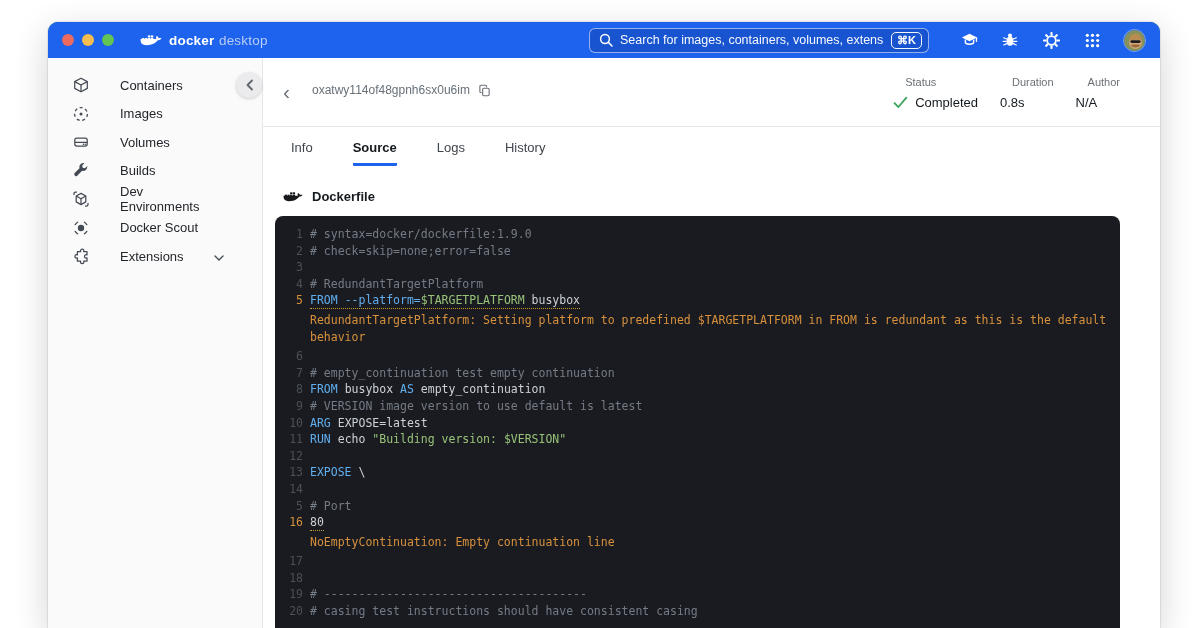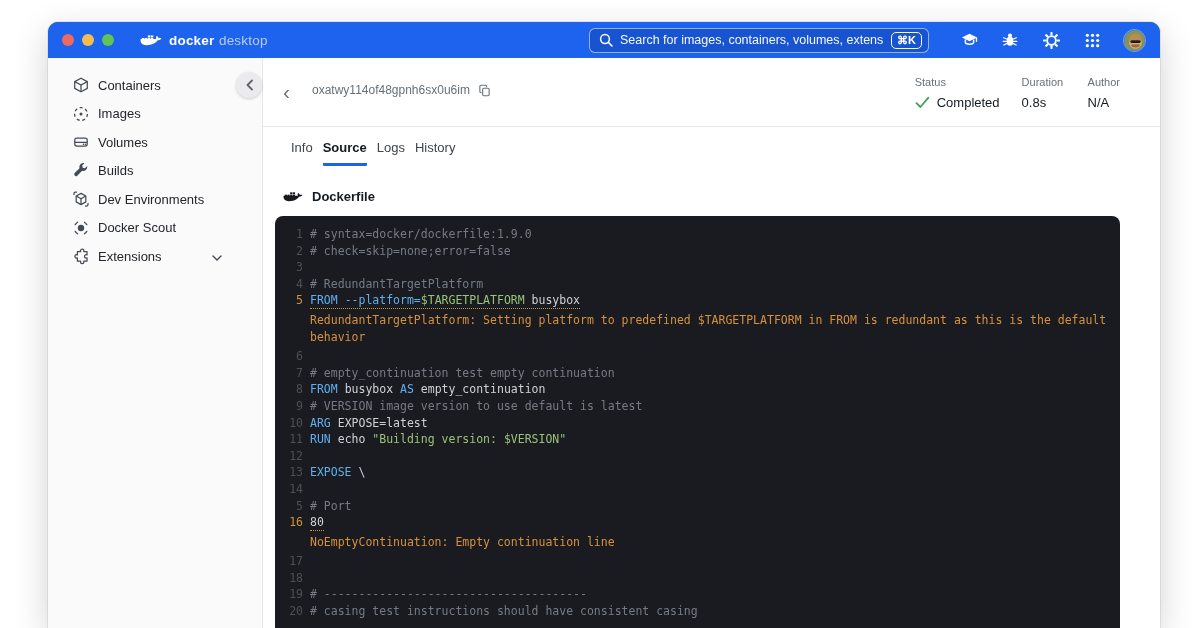--- a/index.html
+++ b/index.html
@@ -27,46 +27,46 @@
   .searchbox input::placeholder { color:rgba(255,255,255,.96); opacity:1; }
   .kbd { border:1.5px solid rgba(255,255,255,.95); border-radius:5px; color:#fff; font-size:11px;
     font-weight:700; padding:1px 5px 2px; line-height:12px; }
   .tb-icons { display:flex; align-items:center; gap:21px; margin-left:30px; }
   .tb-btn { width:20px; height:20px; display:flex; align-items:center; justify-content:center; cursor:pointer; }
   .avatar { width:23px; height:23px; border-radius:50%; overflow:hidden; flex:none; border:1px solid rgba(255,255,255,.4); }
 
   
   .app { flex:1; display:flex; position:relative; min-height:0; }
   .sidebar { width:215px; flex:none; background:#fafafa; border-right:1px solid #e6e7e9; padding-top:13px; }
-  .side-item { height:28.5px; display:flex; align-items:center; gap:8px; padding:0 40px 0 24px;
+  .side-item { height:28.5px; display:flex; align-items:center; gap:30px; padding:0 40px 0 24px;
     font-size:13px; color:#23262b; cursor:pointer; }
   .side-item .sic { width:18px; height:18px; flex:none; display:flex; align-items:center; justify-content:center; }
   .side-item .chev { margin-left:auto; }
   .collapse-btn { position:absolute; left:188px; top:14px; width:26px; height:26px; border-radius:50%;
     background:#ebebed; box-shadow:0 1px 3px rgba(0,0,0,.18); display:flex; align-items:center;
     justify-content:center; cursor:pointer; z-index:5; }
 
   .main { flex:1; display:flex; flex-direction:column; background:#fff; min-width:0; }
 
   
   .main-header { display:flex; padding:15px 40px 0 20px; height:69px; flex:none; border-bottom:1px solid #e6e7e9; }
   .back-btn { font-size:21px; color:#6a7076; line-height:20px; margin-top:9px; cursor:pointer; width:14px; }
   .title-block { margin-left:15px; }
   .page-title { font-size:17px; font-weight:700; color:#141a1f; line-height:21px; }
   .id-row { display:flex; align-items:center; gap:8px; margin-top:10px; }
   .build-id { font-size:12px; color:#677078; }
   .meta { margin-left:auto; display:flex; gap:22px; padding-top:3px; }
-  .meta-cell .ml { font-size:11px; color:#6a7076; margin-bottom:7px; }
+  .meta-cell .ml { font-size:11px; color:#6a7076; margin-bottom:7px;margin-left:12px; }
   .meta-cell .mv { font-size:13px; color:#141a1f; display:flex; align-items:center; gap:7px; }
   .meta-cell.c-status { min-width:84px; } .meta-cell.c-duration { min-width:44px; }
   .meta-cell.c-builder { min-width:64px; } .meta-cell.c-author { min-width:28px; }
   .link { color:#1d63ed; text-decoration:underline; cursor:pointer; }
 
   
-  .tabs { display:flex; gap:10px; padding:13px 0 0 28px; flex:none; }
+  .tabs { display:flex; gap:40px; padding:13px 0 0 28px; flex:none; }
   .tab { font-size:13px; color:#3f454d; padding-bottom:8px; border-bottom:3px solid transparent; cursor:pointer; }
   .tab.active { font-weight:700; color:#141a1f; border-bottom-color:#1d63ed; border-radius:1px; }
 
   
   .file-row { display:flex; align-items:center; gap:9px; margin:23px 0 12px 20px; flex:none; }
   .file-label { font-size:13px; font-weight:600; color:#141a1f; }
 
   
   .code { margin-left:12px; width:845px; flex:1; background:#1a1b20; border-radius:8px 8px 0 0;
     padding-top:10px; overflow:hidden; font-family:"DejaVu Sans Mono", monospace;

